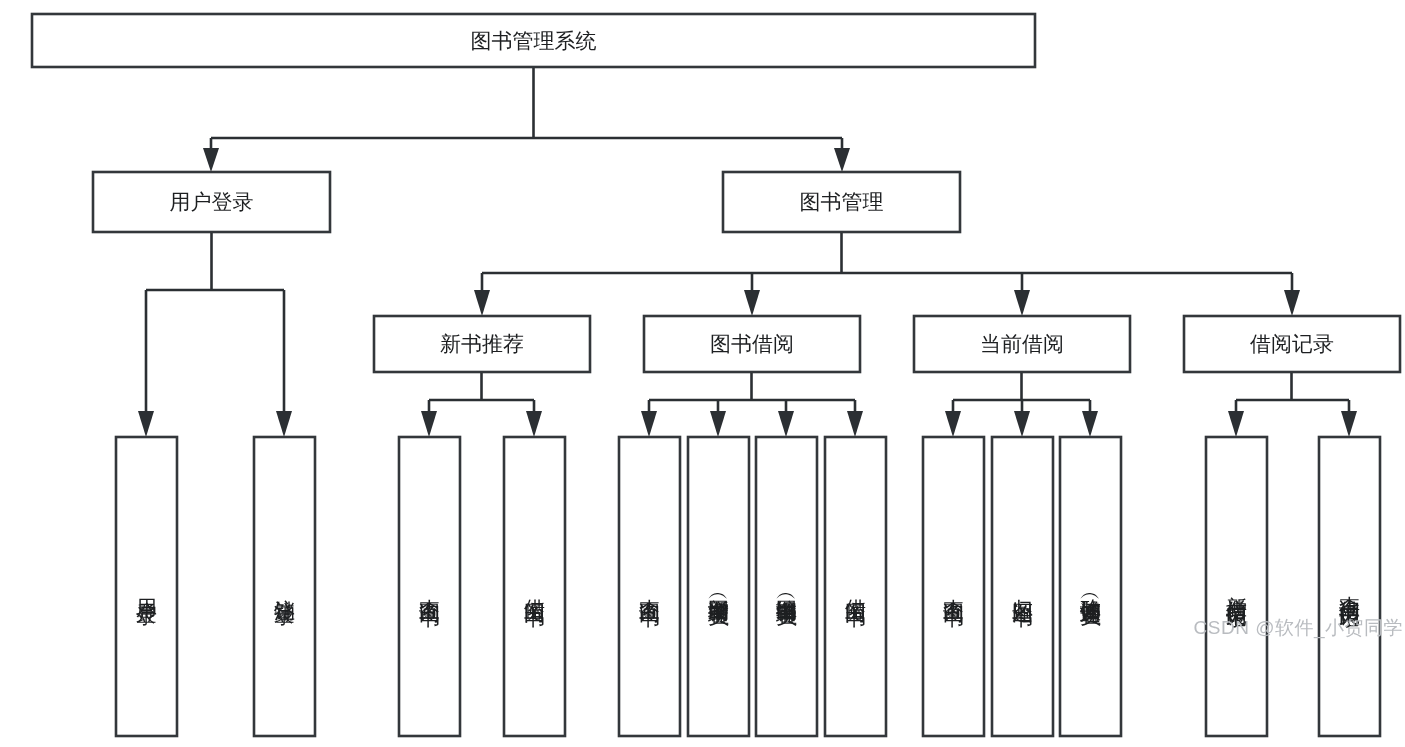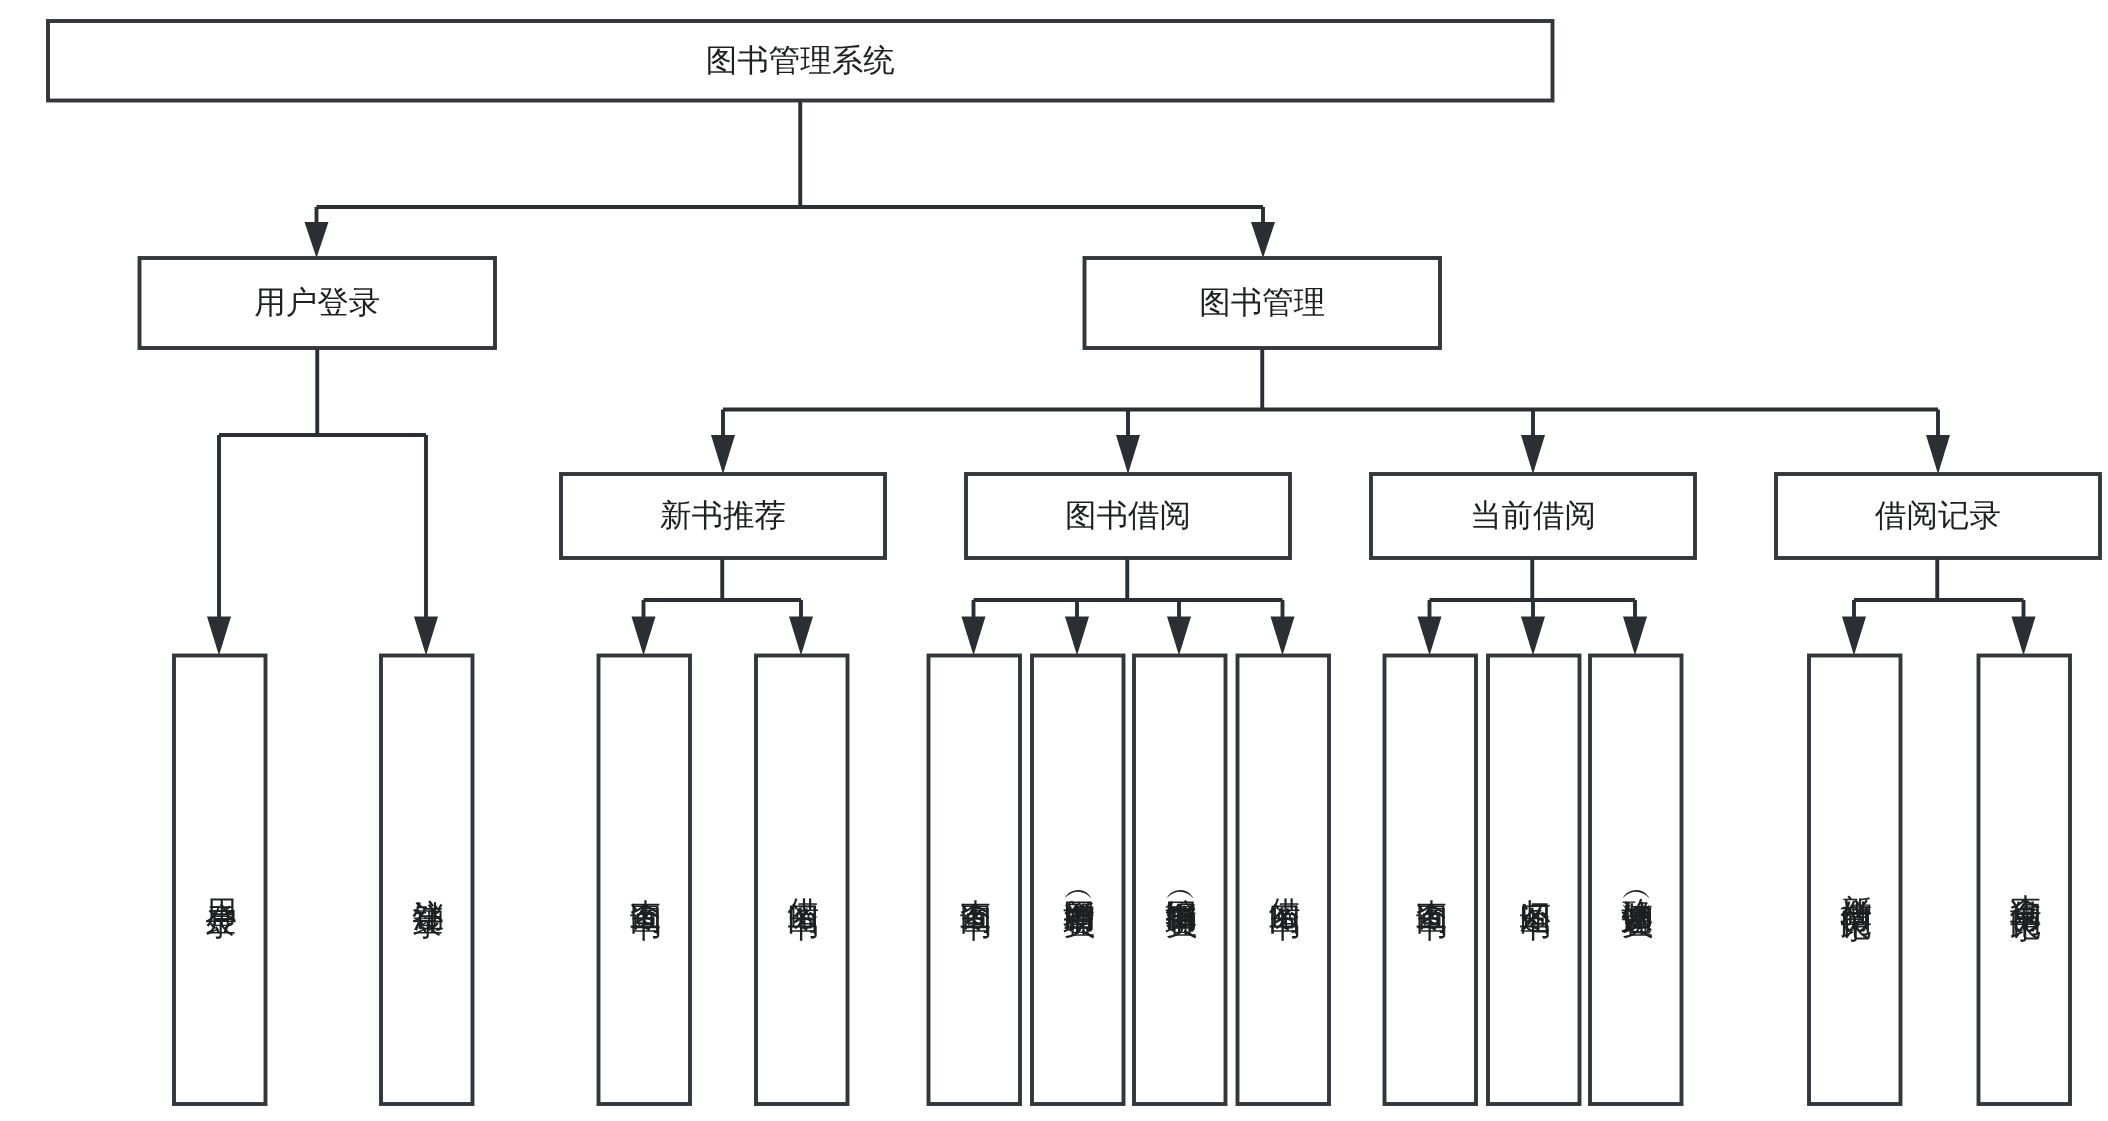--- a/index.html
+++ b/index.html
@@ -212,13 +212,14 @@
   <div class="node-label-v" style="left:744px; top:437px; width:61px; height:299px; letter-spacing:1px;">编辑图书（管理员）</div>
   <div class="node-label-v" style="left:813px; top:437px; width:61px; height:299px;">借阅图书</div>
 
   <div class="node-label-v" style="left:911px; top:437px; width:61px; height:299px;">查询图书</div>
   <div class="node-label-v" style="left:980px; top:437px; width:61px; height:299px;">归还图书</div>
   <div class="node-label-v" style="left:1048px; top:437px; width:61px; height:299px; letter-spacing:1px;">确认归还（管理员）</div>
 
   <div class="node-label-v" style="left:1194px; top:437px; width:61px; height:299px;">新增借阅记录</div>
   <div class="node-label-v" style="left:1307px; top:437px; width:61px; height:299px;">查询借阅记录</div>
 
+  <div class="watermark">CSDN @软件_小贺同学</div>
 </div>
 
 </body></html>

